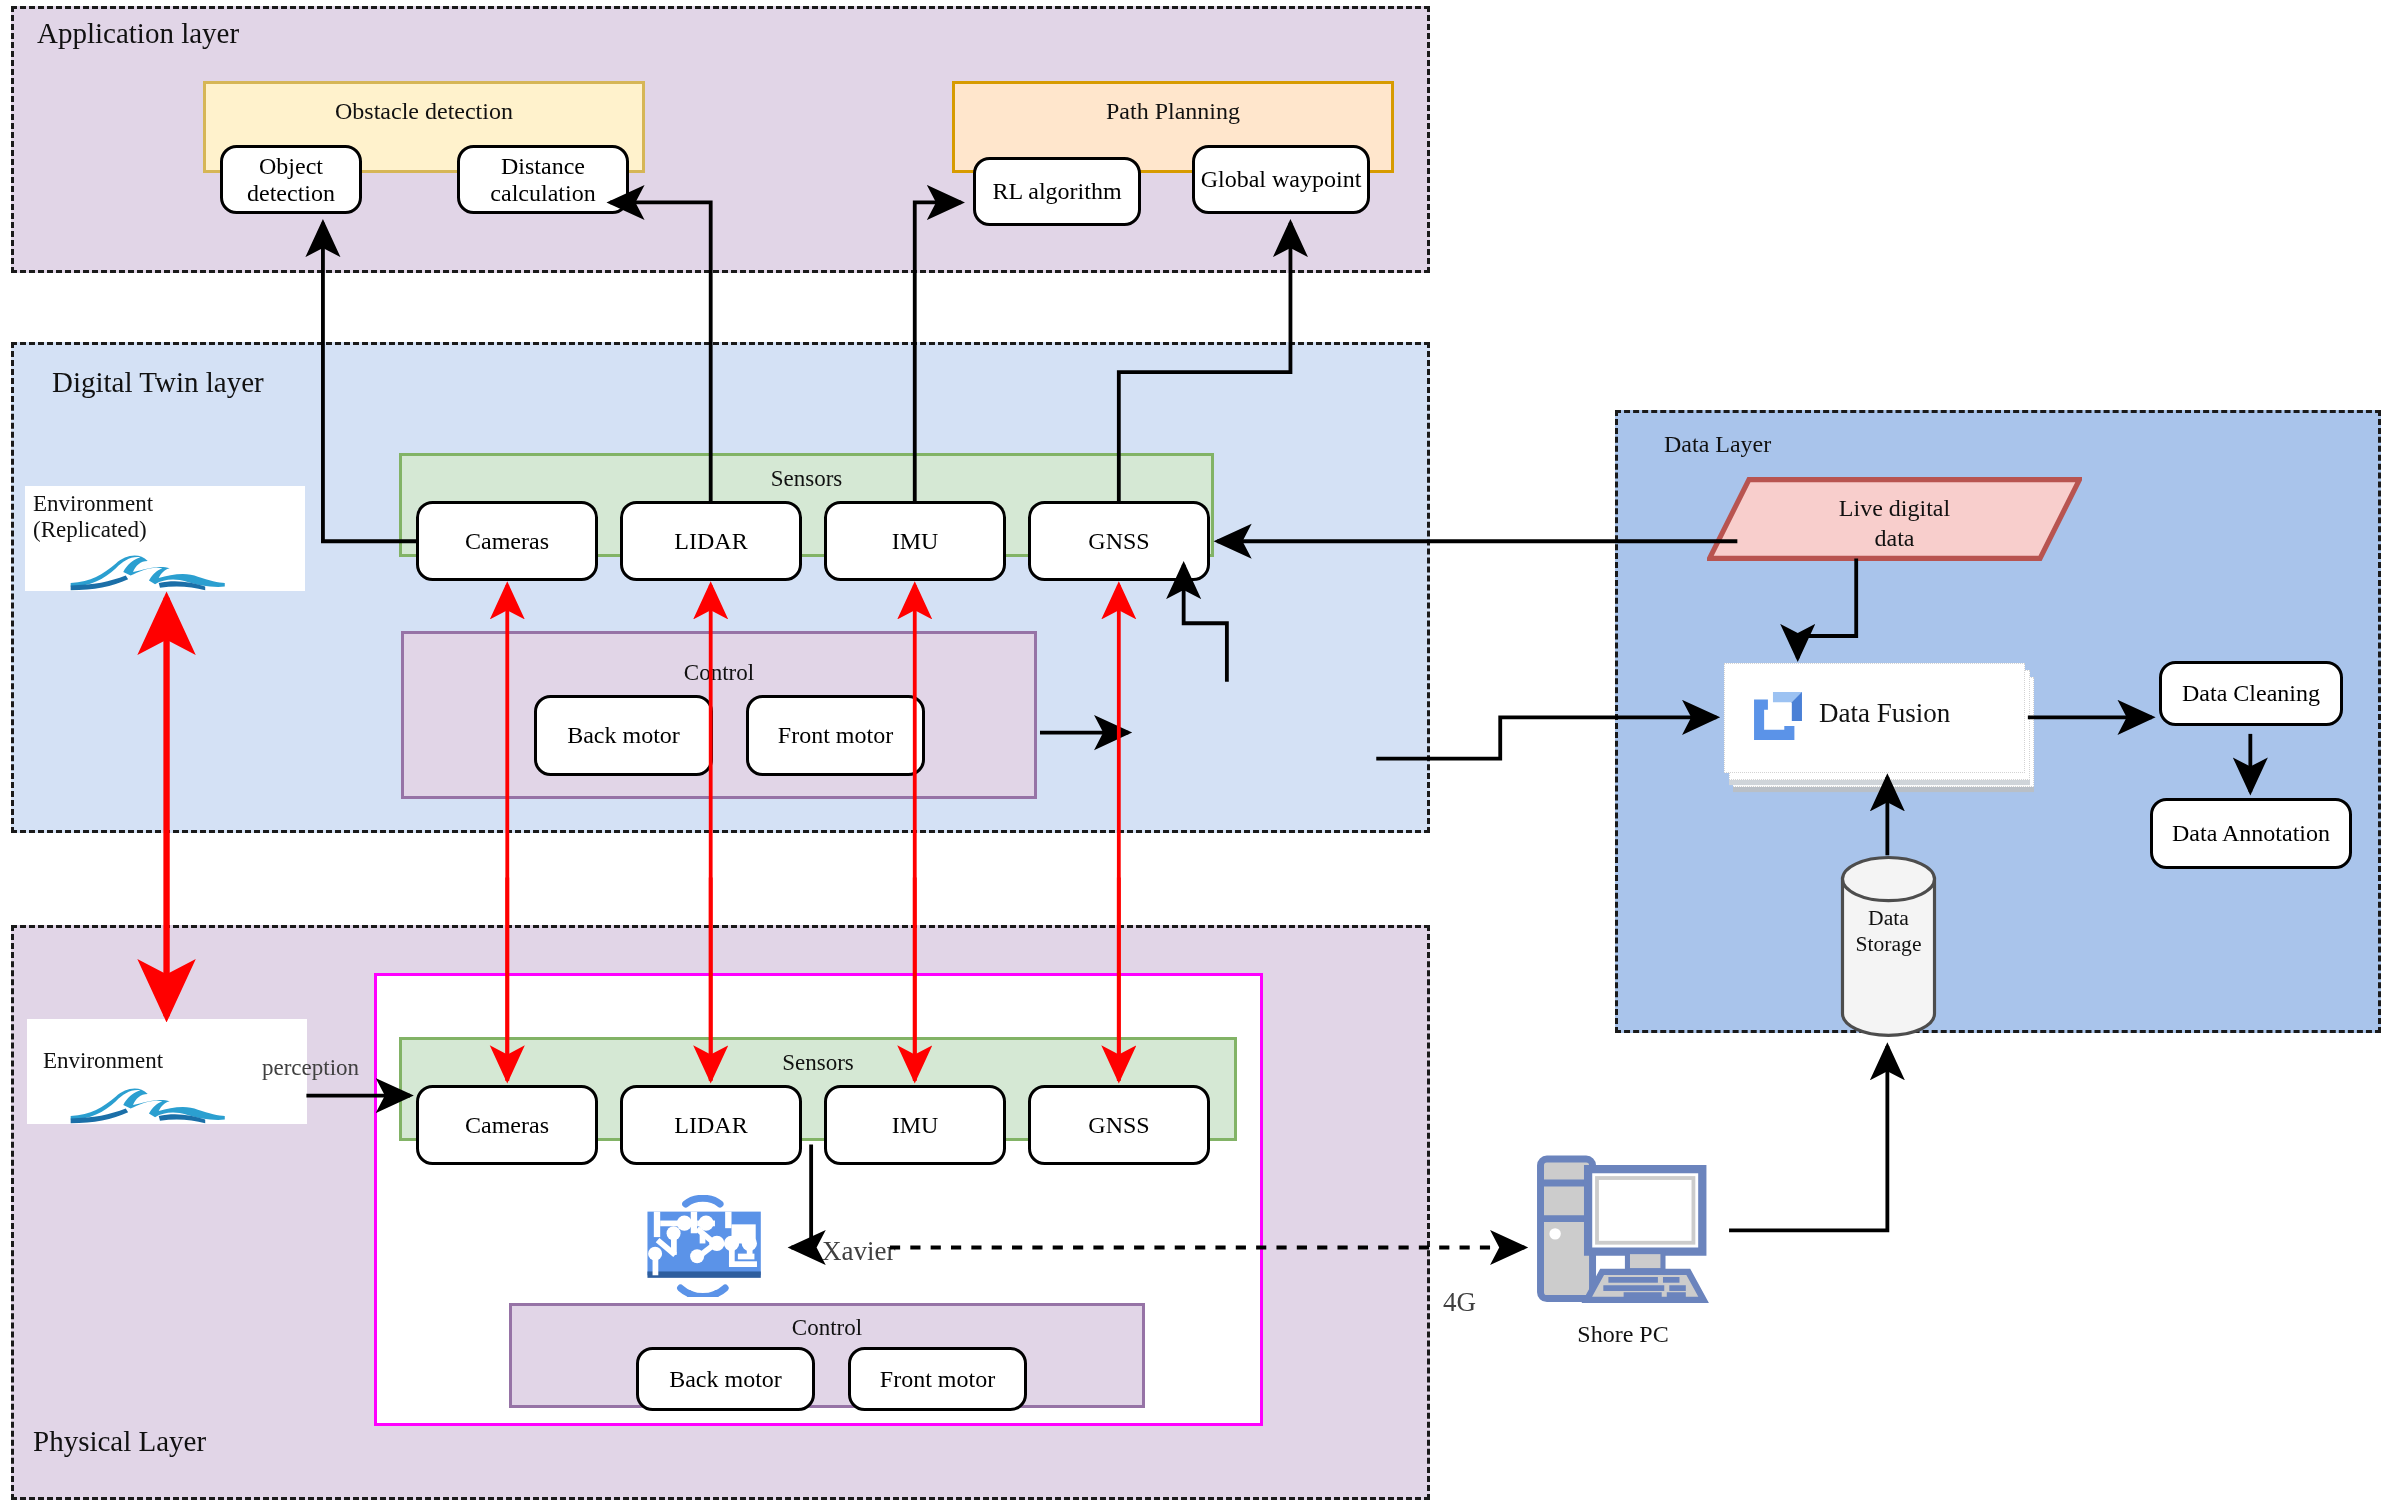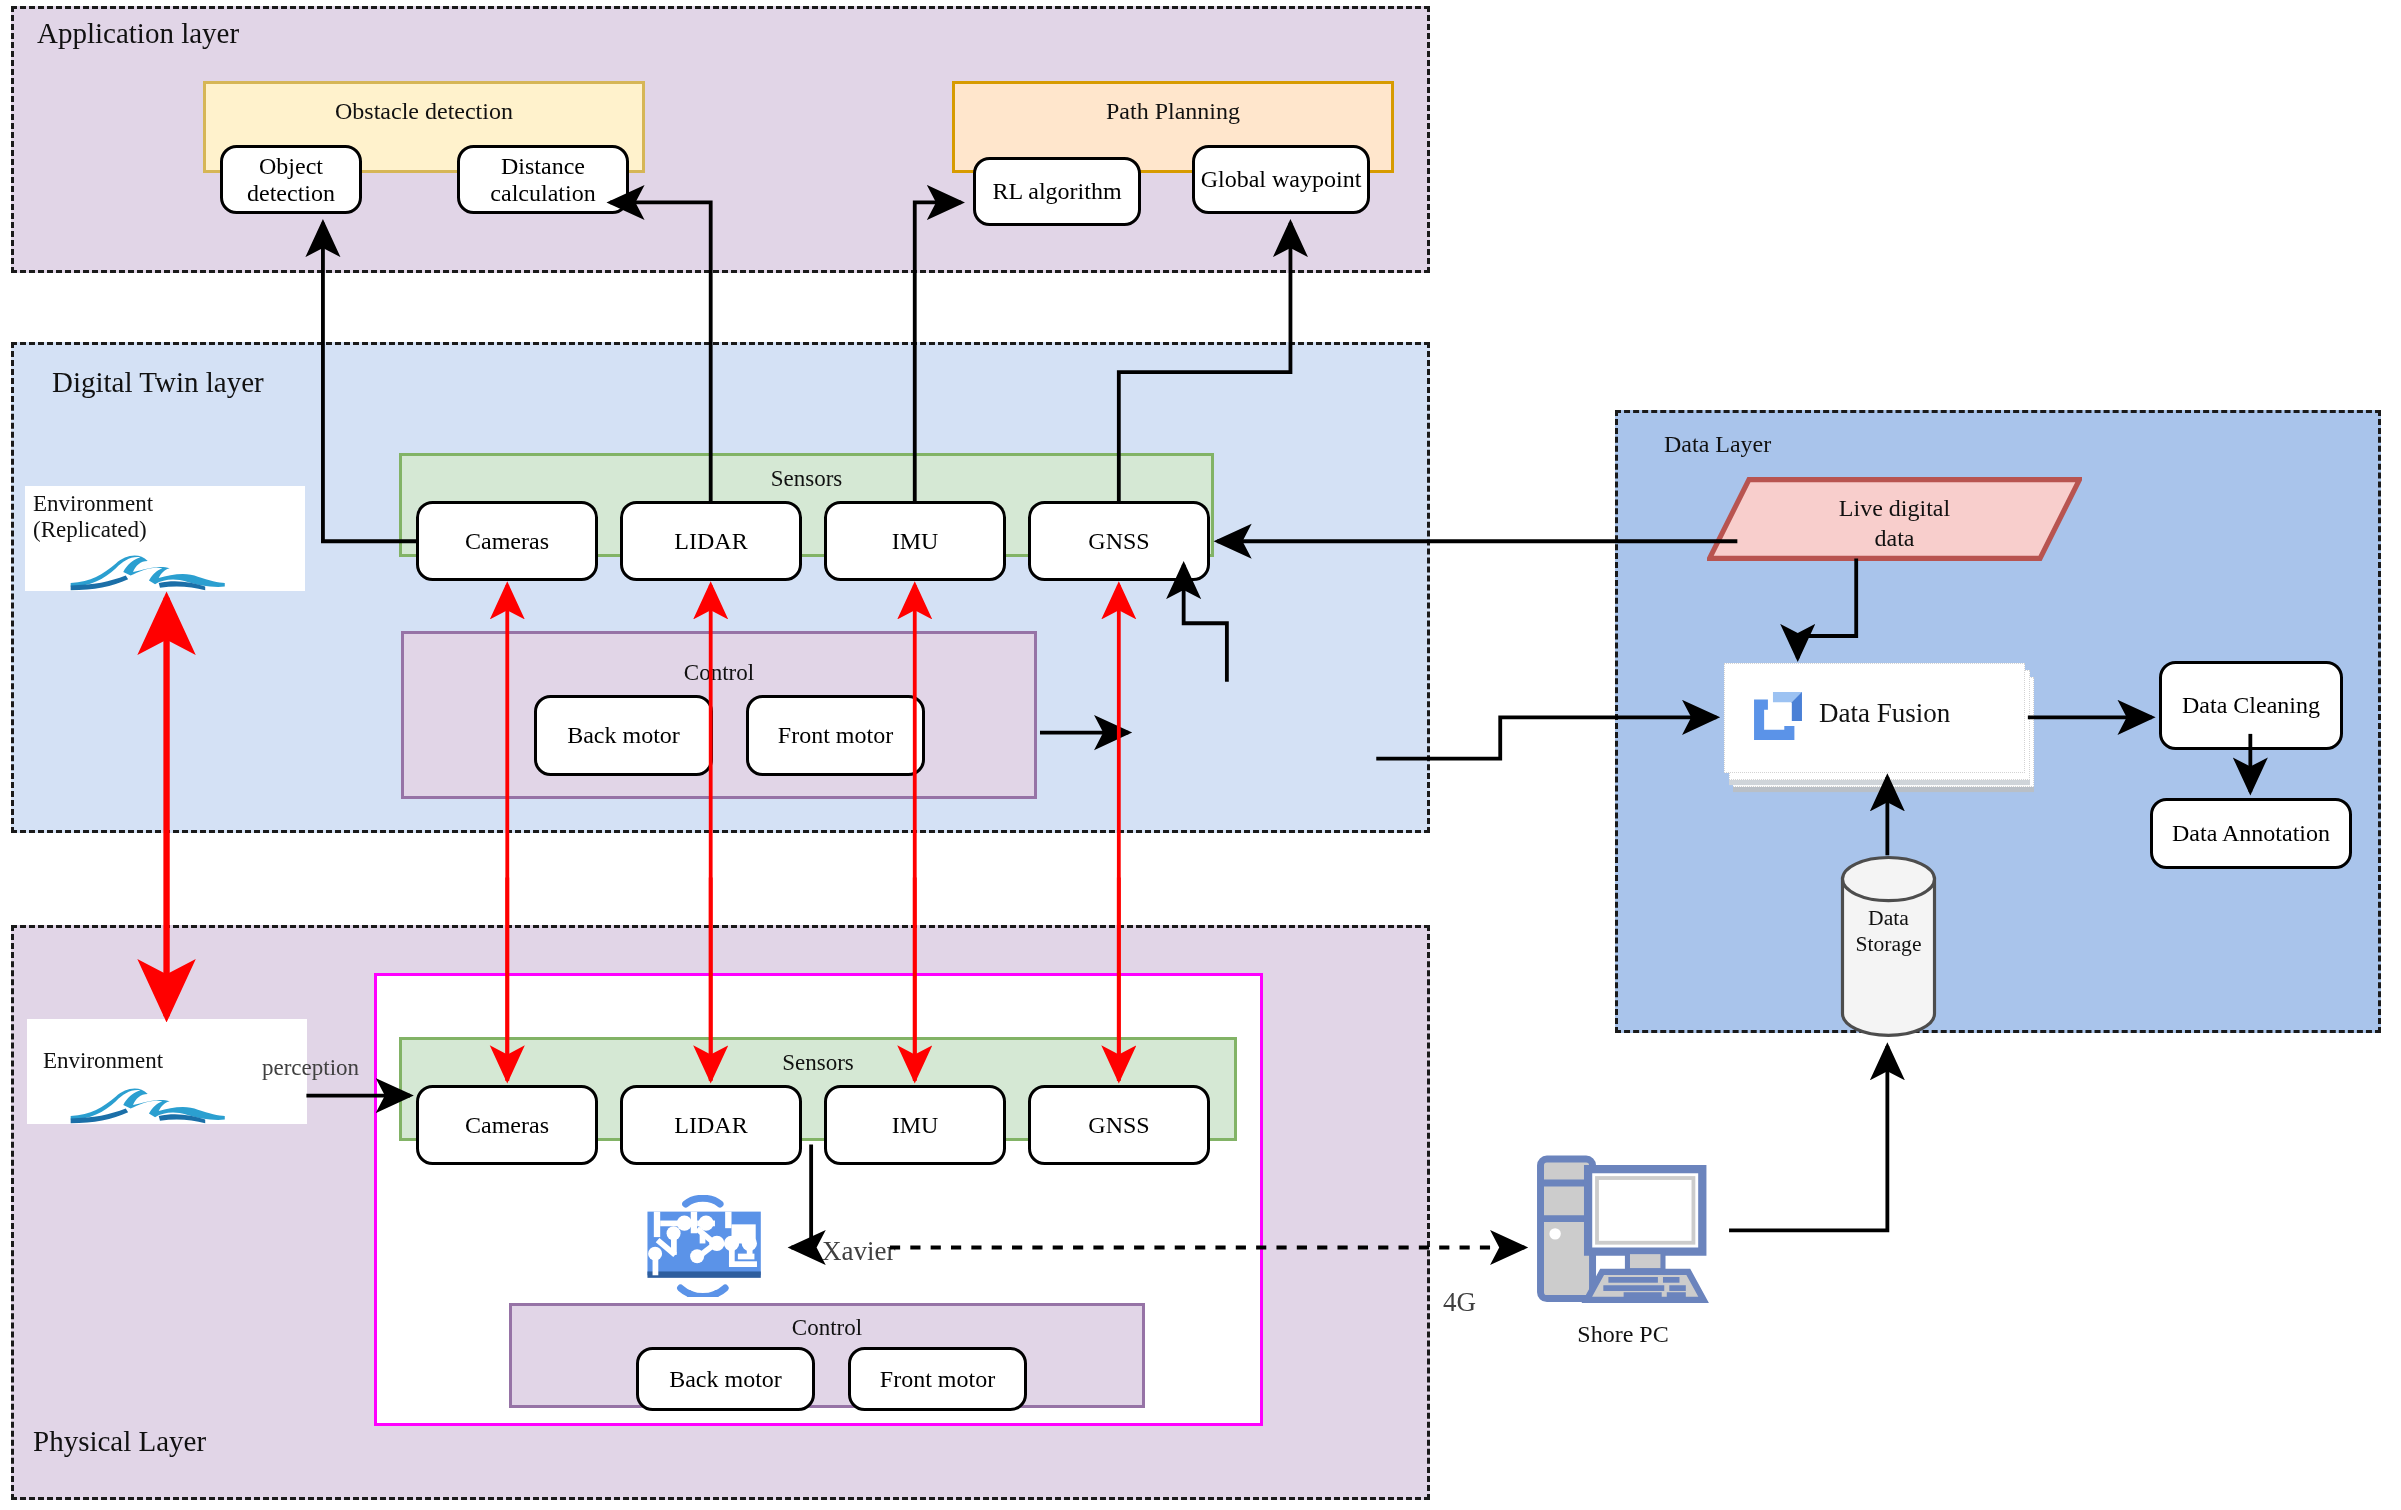--- a/index.html
+++ b/index.html
@@ -102,21 +102,21 @@
     <div style="position:absolute;left:4.5px;top:7px;width:299px;height:108px;background:#fff;border:1.9px dotted #d3d3d3;box-shadow:0 5.1px 0 #cfd4d9;"></div>
     <div style="position:absolute;left:0;top:0;width:299px;height:108px;background:#fff;border:1.9px dotted #d3d3d3;"></div>
     <svg style="position:absolute;left:25.4px;top:24px;width:58px;height:58px;" viewBox="0 0 92 92">
       <path d="M8 20 L8 84 L72 84 L72 62 L56 62 L56 68 L24 68 L24 36 L30 36 L30 20 Z" fill="#5b93e8"></path>
       <path d="M38 8 L84 8 L84 54 L68 54 L68 24 L38 24 Z" fill="#9cc2f2"></path>
       <path d="M84 8 L68 24 L68 54 L84 54 Z" fill="#4a80d6"></path>
     </svg>
     <div style="position:absolute;left:95px;top:35px;width:191px;font-size:27px;color:#111;">Data Fusion</div>
   </div>
 
-  <div class="node" style="left:2159px;top:661px;width:184px;height:89px;font-size:24px;">Data Cleaning</div>
+  <div class="node" style="left:2159px;top:661px;width:184px;height:65px;font-size:24px;">Data Cleaning</div>
   <div class="node" style="left:2150px;top:798px;width:202px;height:71px;font-size:24px;">Data Annotation</div>
 
   <svg class="cyl" style="left:1839px;top:855px;width:99px;height:184px;" viewBox="0 0 155 290">
     <path d="M5 38 L5 250 A72 34 0 0 0 150 250 L150 38 Z" fill="#f4f4f4" stroke="#4d4d4d" stroke-width="5"></path>
     <ellipse cx="77.5" cy="38" rx="72.5" ry="34" fill="#f4f4f4" stroke="#4d4d4d" stroke-width="5"></ellipse>
   </svg>
   <div style="position:absolute;left:1839px;top:906px;width:99px;text-align:center;font-size:21.6px;color:#111;white-space:pre-line;line-height:1.2;">Data
 Storage</div>
 
   <div class="layer" style="left:11.4px;top:925px;width:1419px;height:575px;background:#e1d5e7;">

